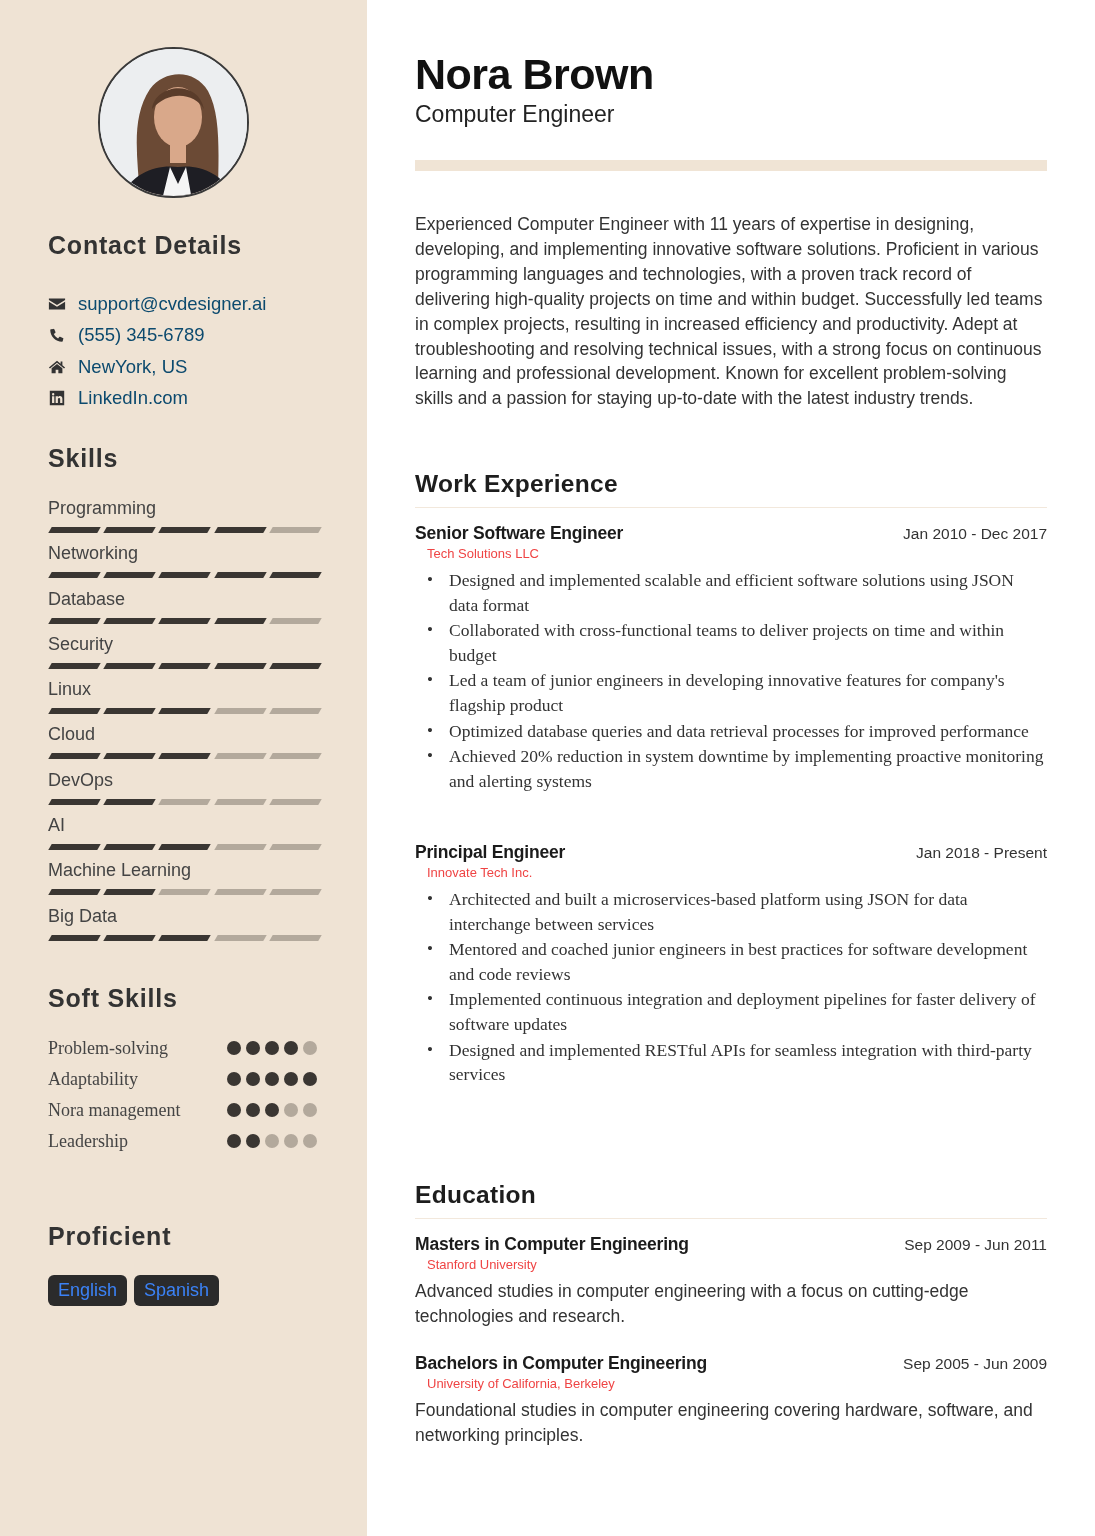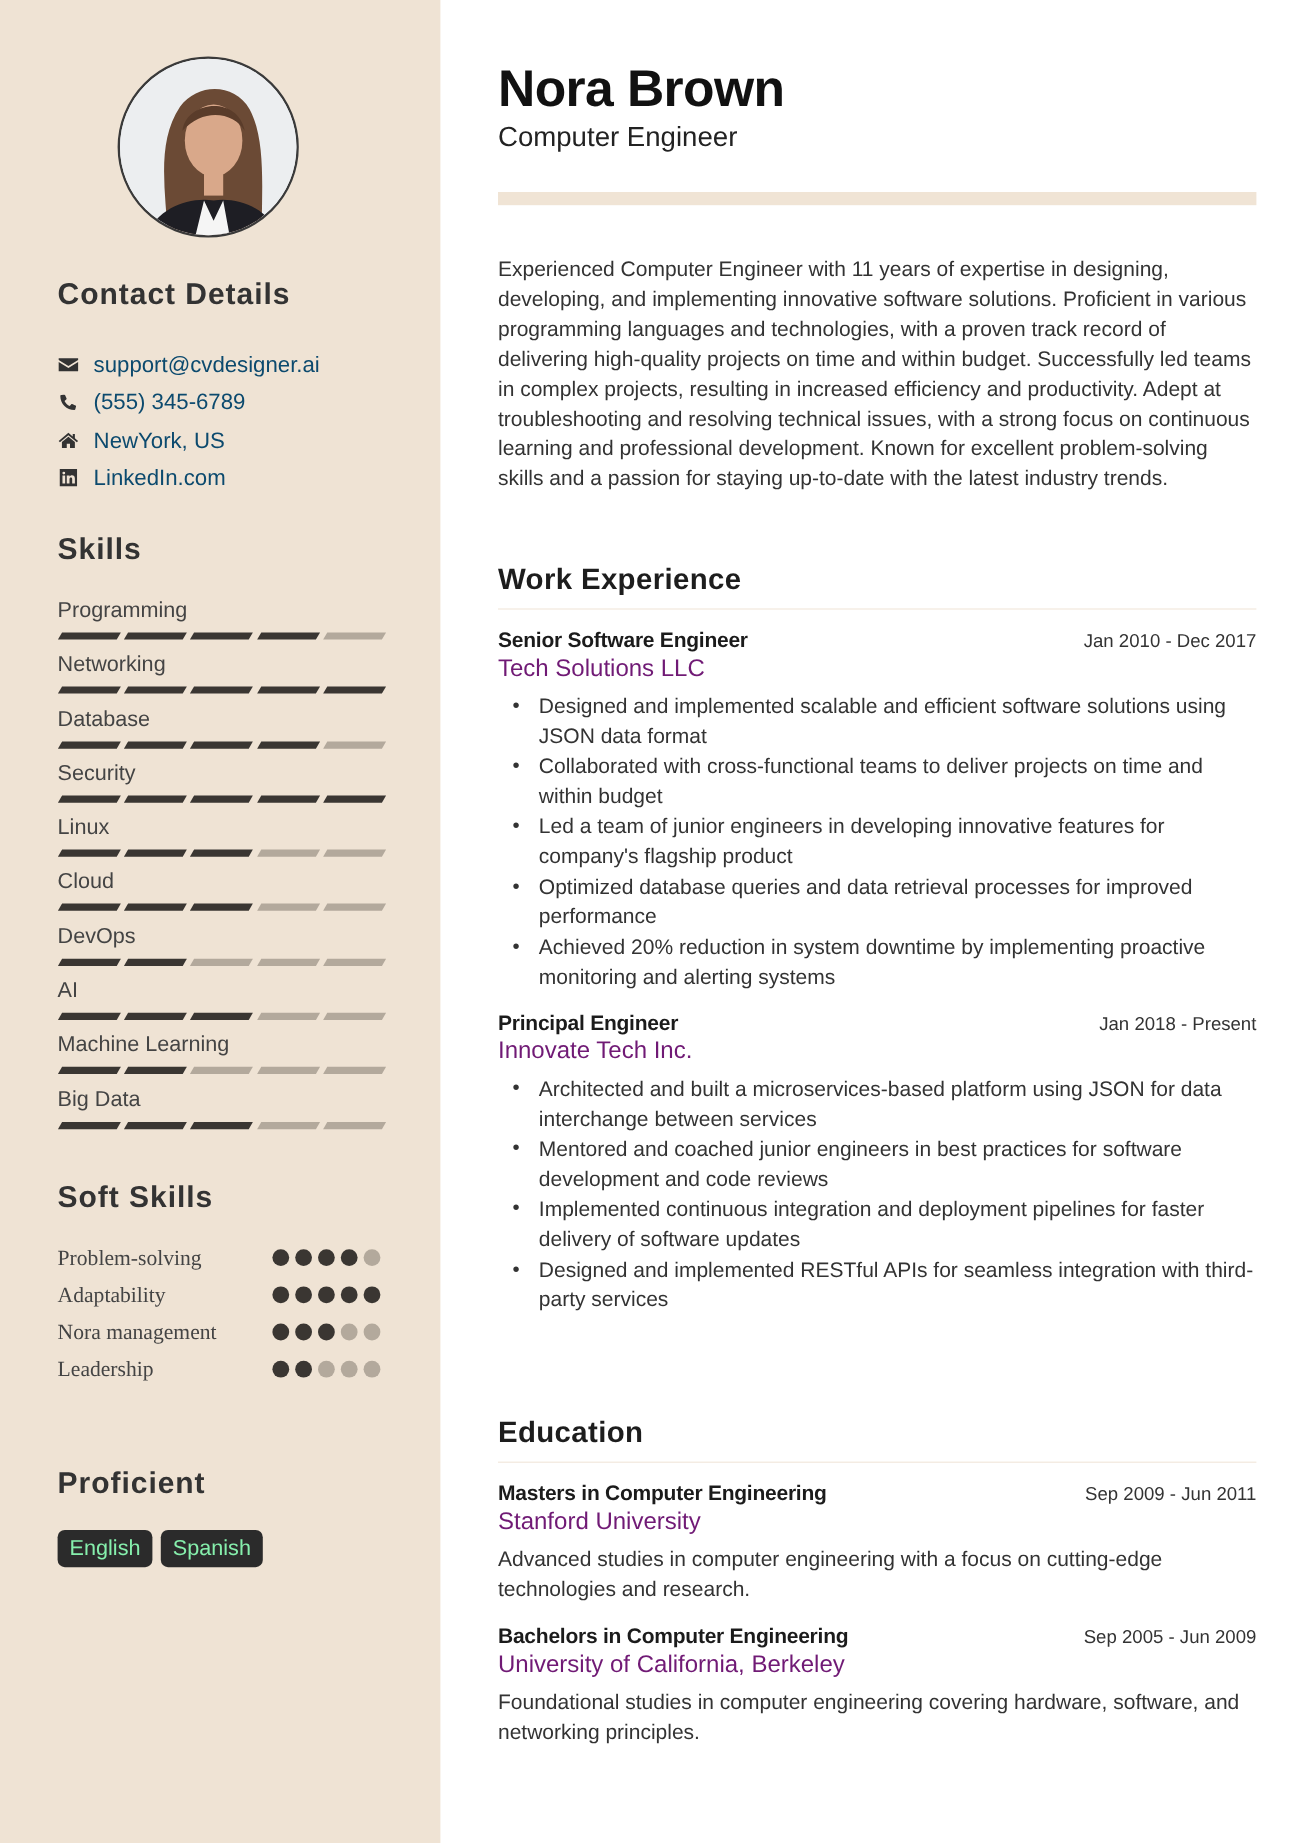--- a/index.html
+++ b/index.html
@@ -32,39 +32,39 @@
 
   .soft { position: absolute; left: 48px; top: 1036px; width: 280px; }
   .soft-row { display: flex; justify-content: space-between; font-size: 18px; color: #444; line-height: 25px; margin-bottom: 6px; font-family: Liberation Serif, serif; }
   .soft-row .lbl { width: 150px; }
   .dots { display: flex; gap: 5px; padding-top: 5px; margin-right: 11px; }
   .dot { width: 14px; height: 14px; border-radius: 50%; background: #3a3632; }
   .dot.off { background: #b3a99c; }
 
   .langs { position: absolute; left: 48px; top: 1275px; display: flex; gap: 7px; }
   .lang {
-    background: #2b2b2b; color: #86efac; font-size: 18px; padding: 5px 10px;
+    background: #2b2b2b; color: #3b82f6; font-size: 18px; padding: 5px 10px;
     border-radius: 6px; line-height: 21px;
   }
 
   .main { position: absolute; left: 415px; top: 0; width: 632px; }
   .name { position: absolute; top: 50px; left: 0; font-size: 43px; font-weight: bold; color: #111; letter-spacing: -0.5px; }
   .title { position: absolute; top: 101px; left: 0; font-size: 23px; color: #222; }
   .accent-bar { position: absolute; top: 160px; left: 0; width: 632px; height: 11px; background: #f0e4d5; }
   .summary { position: absolute; top: 212px; left: 0; width: 632px; font-size: 17.5px; line-height: 24.9px; color: #333; }
 
   .sec-h { position: absolute; left: 0; width: 632px; font-size: 24.5px; font-weight: bold; color: #1d1d1d; padding-bottom: 9px; border-bottom: 1.5px solid #f2e8dc; letter-spacing: 0.3px; }
 
   .entry { position: absolute; left: 0; width: 632px; }
   .entry-top { display: flex; justify-content: space-between; align-items: baseline; }
   .entry-role { font-size: 17.5px; font-weight: bold; color: #1b1b1b; letter-spacing: -0.2px; }
   .entry-date { font-size: 15.5px; color: #333; }
-  .entry-org { font-size: 20px; color: #701a75; margin-top: 2px; }
+  .entry-org { font-size: 13px; color: #ef4444; margin-top: 2px; margin-left: 12px; }
   .entry ul { list-style: none; margin-top: 7px; }
-  .entry li { position: relative; padding-left: 34px; font-size: 17.5px; line-height: 24.8px; color: #333; margin-bottom: 0.6px; }
+  .entry li { position: relative; padding-left: 34px; font-size: 17.5px; line-height: 24.8px; color: #333; margin-bottom: 0.6px; font-family: Liberation Serif, serif; }
   .entry li::before { content: "\2022"; position: absolute; left: 12px; top: 0; font-size: 17px; color: #333; }
   .entry-desc { font-size: 17.5px; line-height: 24.8px; color: #333; margin-top: 7px; }
 </style>
 </head>
 <body>
 
 <aside class="sidebar">
   <div class="photo">
     <svg width="151" height="151" viewBox="0 0 151 151">
       <rect width="151" height="151" fill="#eceef0"></rect>

